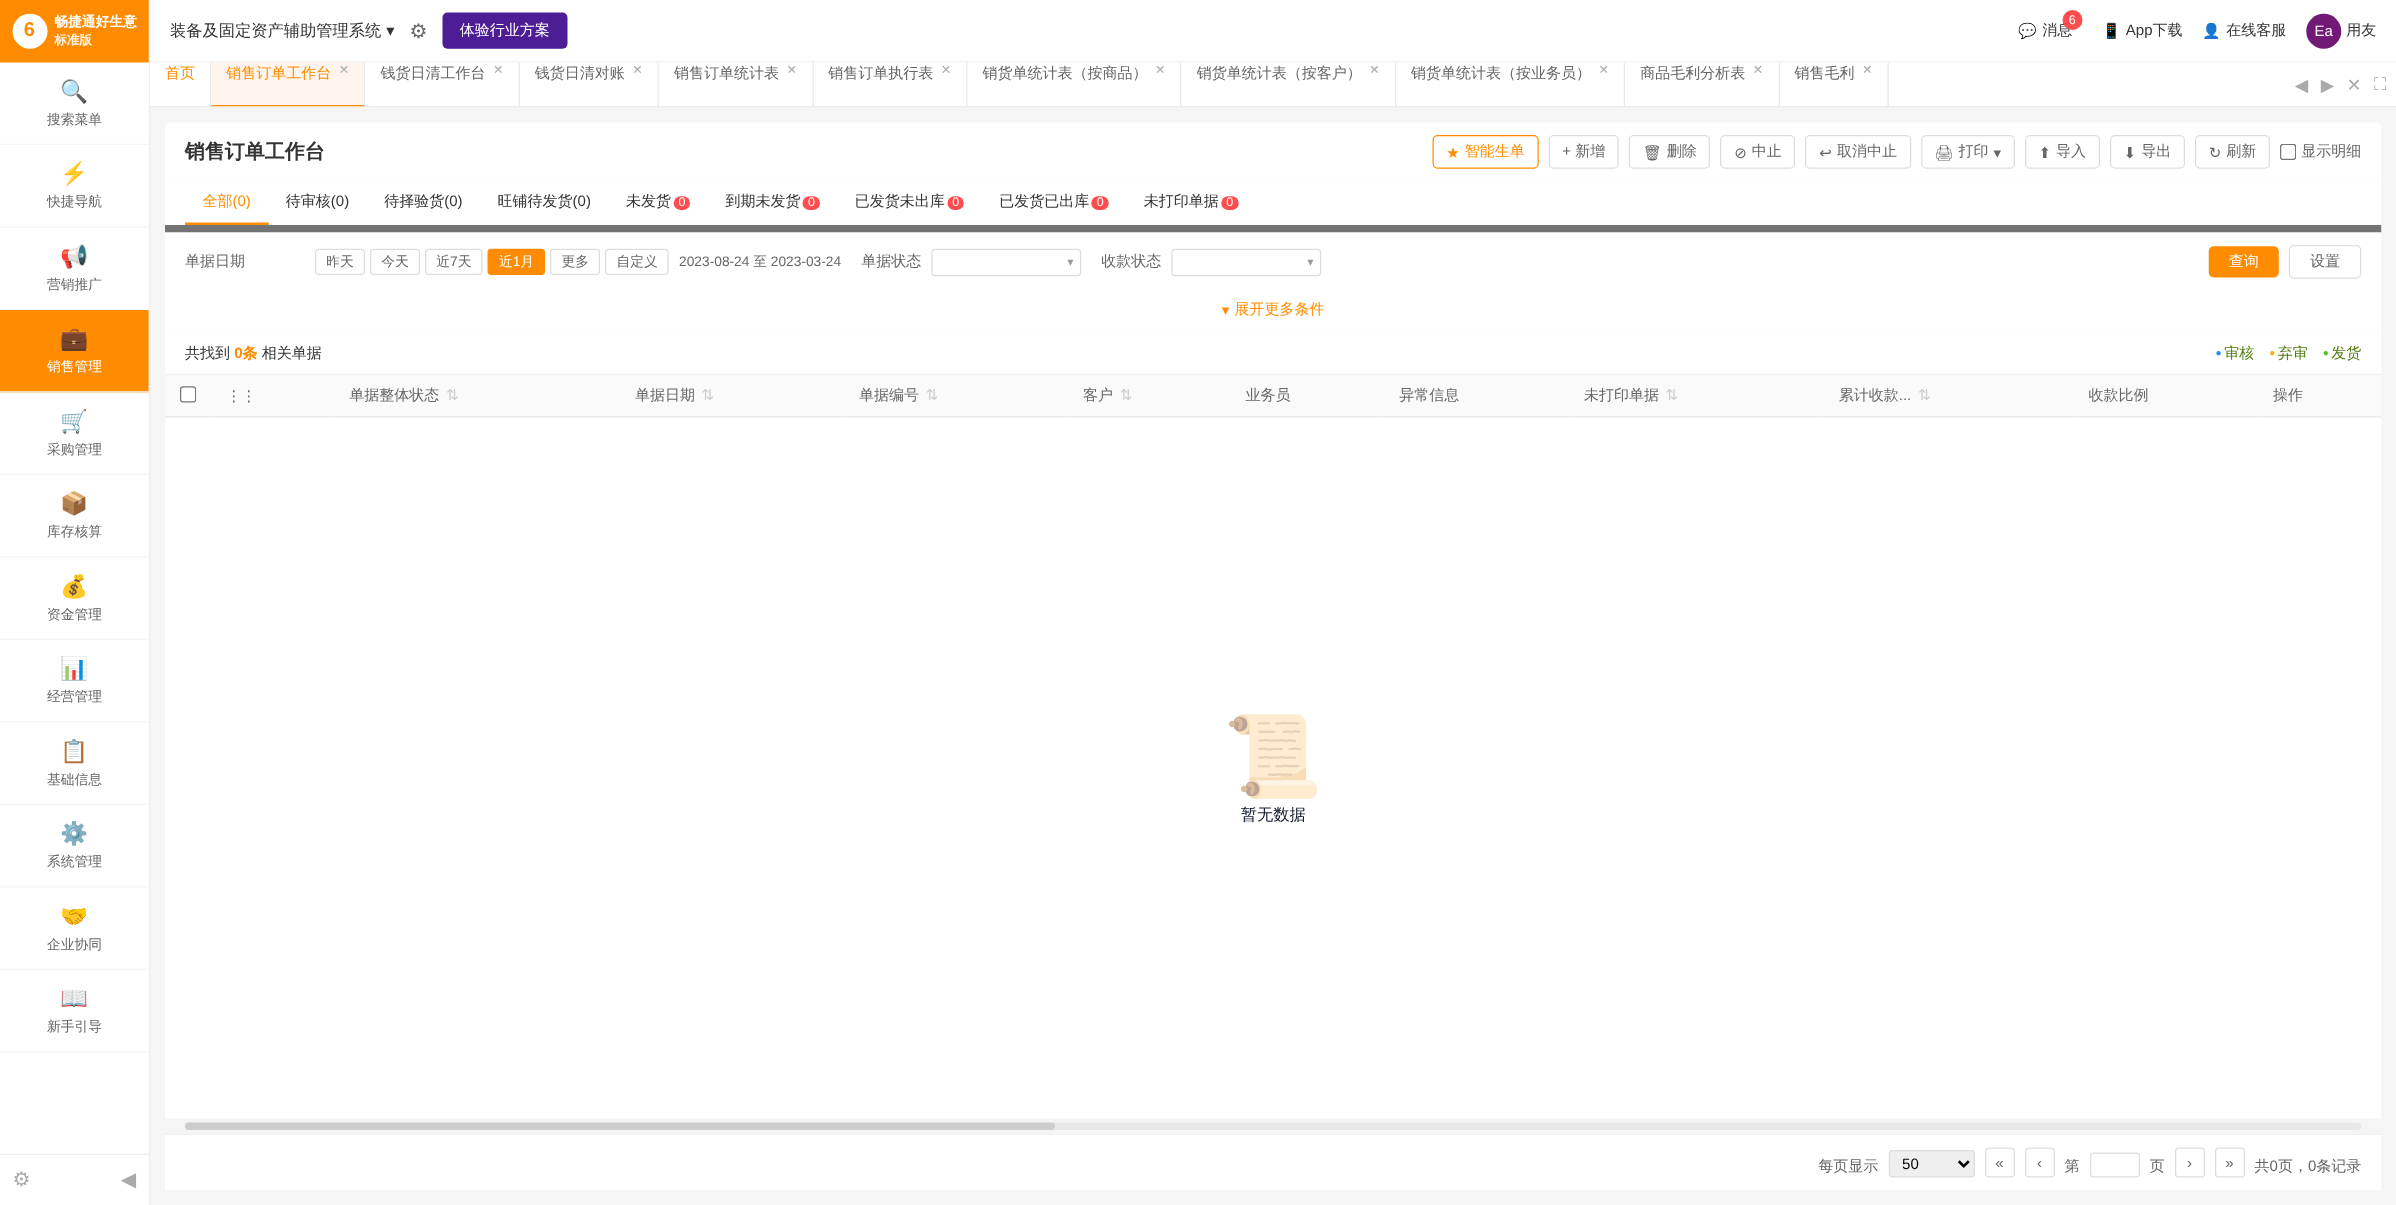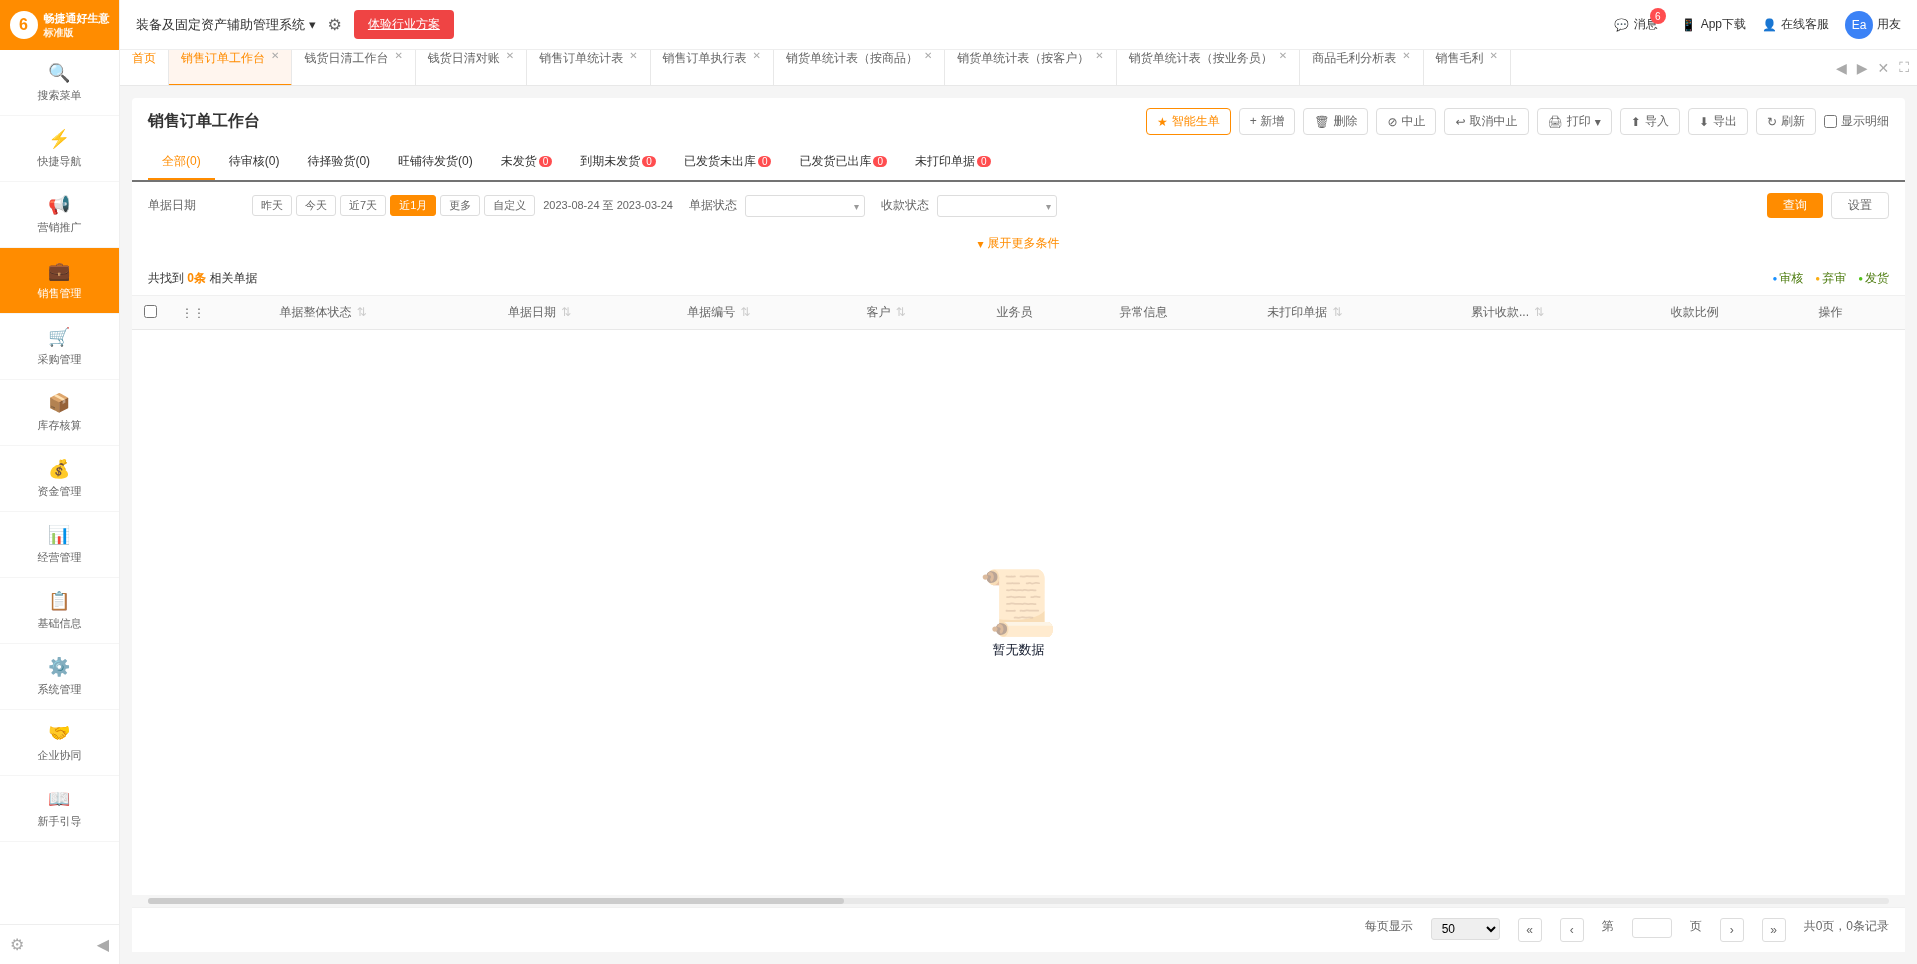--- a/index.html
+++ b/index.html
@@ -19,24 +19,24 @@
     .sidebar-bottom { padding: 10px; display: flex; justify-content: space-between; border-top: 1px solid #eee; }
     .sidebar-bottom span { font-size: 16px; color: #aaa; cursor: pointer; }
 
     
     .main { flex: 1; display: flex; flex-direction: column; overflow: hidden; }
 
     
     .topbar { height: 50px; background: white; border-bottom: 1px solid #eee; display: flex; align-items: center; padding: 0 16px; gap: 12px; }
     .topbar-dropdown { display: flex; align-items: center; gap: 4px; font-size: 13px; color: #333; cursor: pointer; }
     .topbar-gear { font-size: 16px; color: #666; cursor: pointer; }
-    .topbar-btn { background: #ef4444; color: white; border: none; padding: 6px 14px; border-radius: 4px; font-size: 12px; cursor: pointer; text-decoration: underline; }
+    .topbar-btn { background: #4c1d95; color: white; border: none; padding: 6px 14px; border-radius: 4px; font-size: 12px; cursor: pointer; }
     .topbar-right { display: flex; align-items: center; gap: 16px; margin-left: auto; }
     .topbar-right-item { display: flex; align-items: center; gap: 4px; font-size: 12px; color: #333; cursor: pointer; position: relative; }
-    .user-avatar { width: 28px; height: 28px; background: #3b82f6; border-radius: 50%; display: flex; align-items: center; justify-content: center; color: white; font-size: 12px; }
+    .user-avatar { width: 28px; height: 28px; background: #701a75; border-radius: 50%; display: flex; align-items: center; justify-content: center; color: white; font-size: 12px; }
 
     
     .tabbar { background: white; border-bottom: 1px solid #e8e8e8; display: flex; align-items: center; overflow: hidden; height: 36px; }
     .tab { display: flex; align-items: flex-start; gap: 4px; padding: 0 12px; height: 36px; font-size: 12px; color: #666; cursor: pointer; border-right: 1px solid #e8e8e8; white-space: nowrap; flex-shrink: 0; }
     .tab:first-child { color: #ff8c00; }
     .tab.active { background: #fff5ee; color: #ff8c00; border-bottom: 2px solid #ff8c00; }
     .tab .close-icon { font-size: 10px; color: #aaa; margin-left: 2px; }
     .tab-actions { display: flex; align-items: center; margin-left: auto; padding: 0 4px; gap: 2px; }
     .tab-action-btn { padding: 2px 4px; font-size: 14px; color: #aaa; cursor: pointer; }
 
@@ -44,21 +44,21 @@
     .content { flex: 1; display: flex; flex-direction: column; overflow: hidden; padding: 12px; background: #f5f5f5; }
     .page-header { background: white; padding: 10px 16px; display: flex; align-items: center; justify-content: space-between; border-radius: 4px 4px 0 0; }
     .page-title { font-size: 16px; font-weight: bold; color: #333; }
     .page-actions { display: flex; align-items: center; gap: 8px; }
     .btn-smart { background: white; border: 1px solid #ff8c00; color: #ff8c00; padding: 4px 10px; border-radius: 4px; font-size: 12px; cursor: pointer; display: flex; align-items: center; gap: 4px; }
     .btn-action { background: white; border: 1px solid #ddd; color: #666; padding: 4px 10px; border-radius: 4px; font-size: 12px; cursor: pointer; display: flex; align-items: center; gap: 4px; }
     .btn-query { background: #ff8c00; color: white; border: none; padding: 4px 16px; border-radius: 4px; font-size: 12px; cursor: pointer; text-align: right; }
     .btn-setting { background: white; border: 1px solid #ddd; color: #666; padding: 4px 16px; border-radius: 4px; font-size: 12px; cursor: pointer; }
 
     
-    .subtab-bar { background: white; border-bottom: 2px solid #737373; display: flex; align-items: center; padding: 0 16px; gap: 0; }
+    .subtab-bar { background: white; border-bottom: 6px solid #737373; display: flex; align-items: center; padding: 0 16px; gap: 0; }
     .subtab { padding: 8px 14px; font-size: 12px; color: #333; cursor: pointer; border-bottom: 2px solid transparent; }
     .subtab.active { color: #ff8c00; border-bottom: 2px solid #ff8c00; }
 
     
     .filter-area { background: white; padding: 10px 16px; display: flex; flex-wrap: wrap; align-items: center; gap: 16px; }
     .filter-item { display: flex; align-items: center; gap: 8px; }
     .filter-label { color: #666; font-size: 12px; white-space: nowrap; }
     .filter-date-btns { display: flex; gap: 4px; margin-left: 48px; }
     .filter-date-btn { padding: 2px 8px; font-size: 11px; color: #666; border: 1px solid #ddd; border-radius: 3px; cursor: pointer; background: white; }
     .filter-date-btn.active { background: #ff8c00; color: white; border-color: #ff8c00; }
@@ -84,21 +84,21 @@
     thead tr { background: #fafafa; }
     thead th { padding: 8px 12px; text-align: left; border-bottom: 1px solid #e8e8e8; color: #666; font-weight: normal; white-space: nowrap; }
     thead th .sort-icon { color: #ccc; margin-left: 2px; }
     .th-checkbox { width: 30px; }
 
     
     .empty-state { flex: 1; display: flex; flex-direction: column; align-items: center; justify-content: center; color: #ccc; }
     .empty-text { font-size: 13px; color: #0f172a; }
 
     
-    .pagination { background: white; padding: 10px 16px; display: flex; align-items: flex-start; justify-content: flex-end; gap: 18px; border-top: 1px solid #f0f0f0; }
+    .pagination { background: white; padding: 10px 16px; display: flex; align-items: flex-end; justify-content: flex-end; gap: 8px; border-top: 1px solid #f0f0f0; }
     .page-size-label { font-size: 12px; color: #666; }
     .page-size-select { border: 1px solid #ddd; padding: 2px 20px 2px 6px; font-size: 12px; border-radius: 3px; }
     .page-btn { width: 24px; height: 24px; display: flex; align-items: center; justify-content: center; border: 1px solid #ddd; border-radius: 3px; color: #666; cursor: pointer; font-size: 12px; background: white; }
     .page-input { width: 40px; text-align: center; border: 1px solid #ddd; padding: 2px; border-radius: 3px; font-size: 12px; }
     .page-info { font-size: 12px; color: #666; }
 
     
     .scrollbar-area { height: 12px; background: #f5f5f5; display: flex; align-items: center; padding: 0 16px; }
     .scrollbar-track { flex: 1; height: 6px; background: #e8e8e8; border-radius: 3px; position: relative; }
     .scrollbar-thumb { position: absolute; left: 0; top: 0; width: 40%; height: 6px; background: #ccc; border-radius: 3px; }

